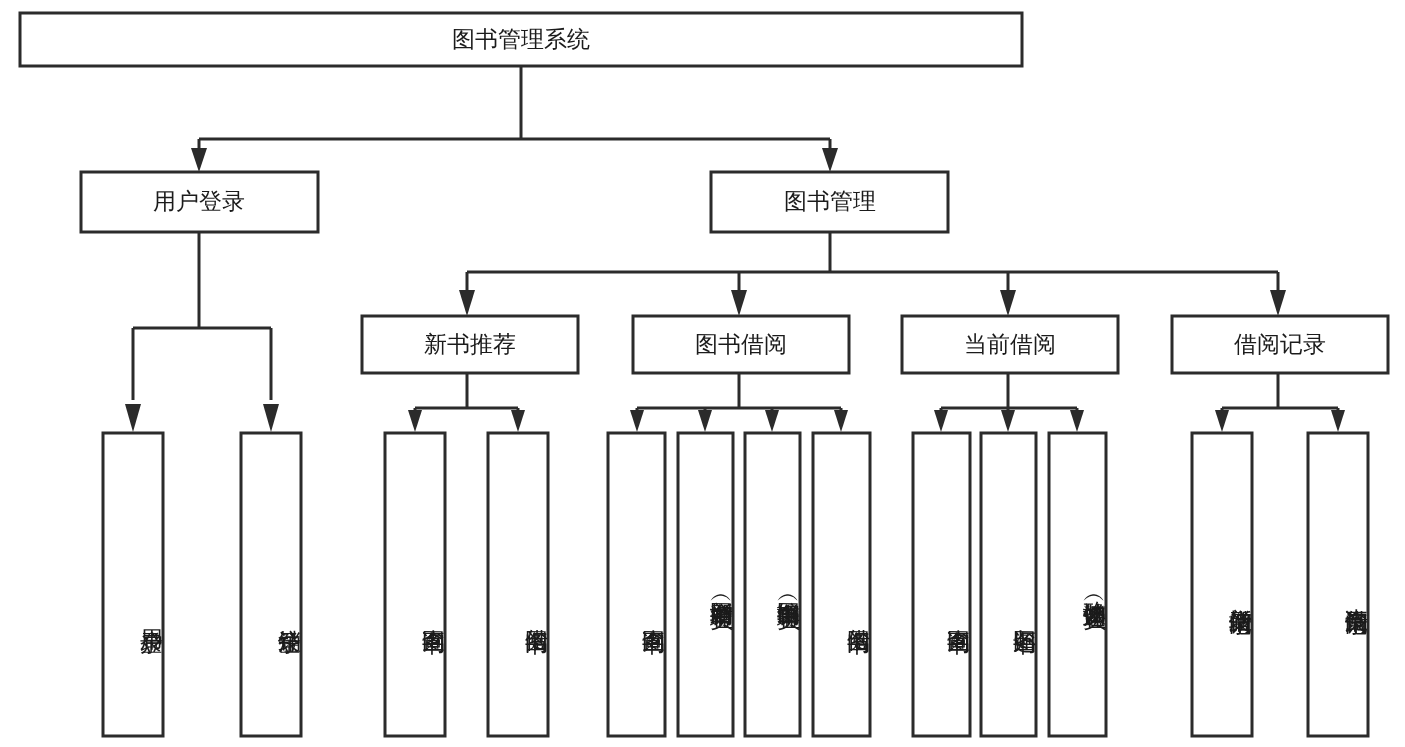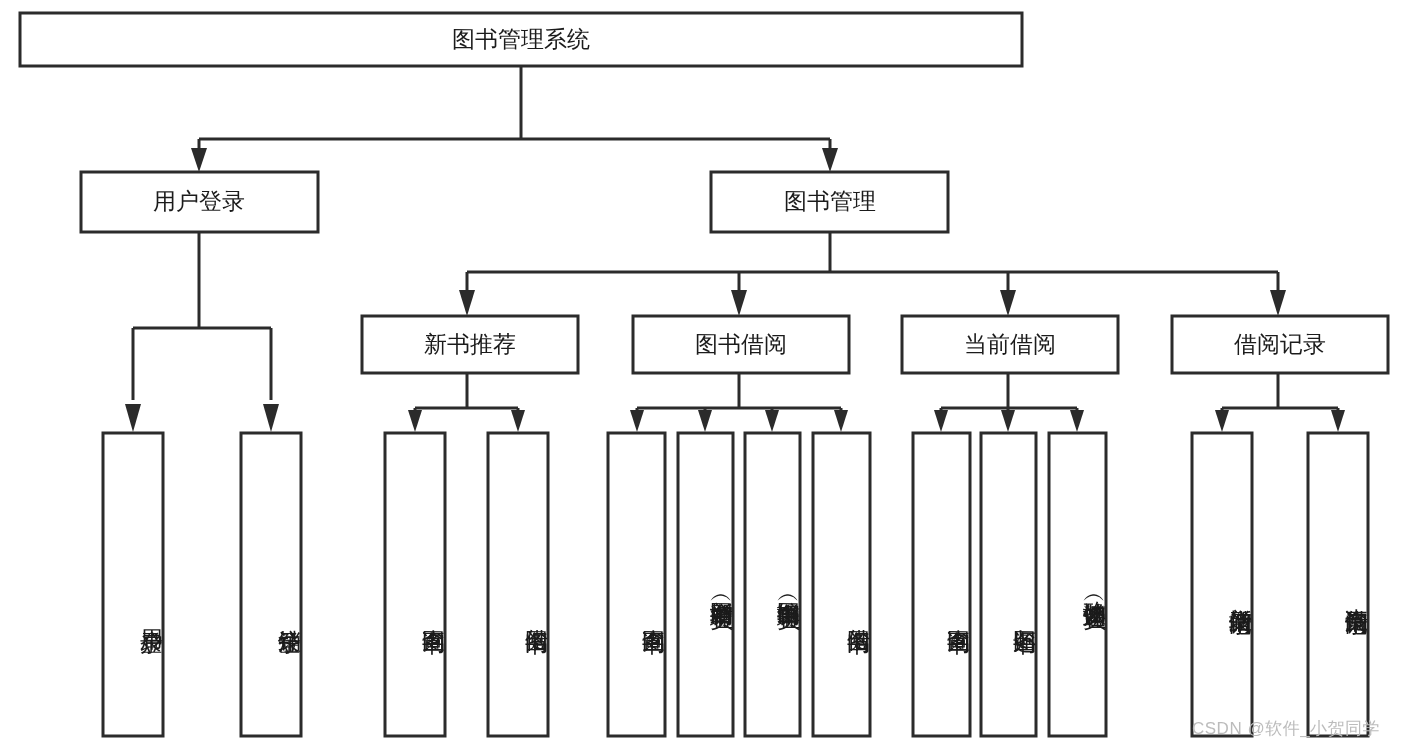--- a/index.html
+++ b/index.html
@@ -193,15 +193,14 @@
   <div class="node-label-v" style="left:745px; top:440px; width:55px; height:295px;">编辑图书（管理员）</div>
   <div class="node-label-v" style="left:813px; top:493px; width:57px; height:240px;">借阅图书</div>
 
   <div class="node-label-v" style="left:913px; top:493px; width:57px; height:240px;">查询图书</div>
   <div class="node-label-v" style="left:981px; top:493px; width:55px; height:240px;">归还图书</div>
   <div class="node-label-v" style="left:1049px; top:440px; width:57px; height:295px;">确认归还（管理员）</div>
 
   <div class="node-label-v" style="left:1192px; top:455px; width:60px; height:275px;">新增借阅记录</div>
   <div class="node-label-v" style="left:1308px; top:455px; width:60px; height:275px;">查询借阅记录</div>
 
-  <div class="watermark" style="left:1192px; top:717px;">CSDN @软件_小贺同学</div>
 
 </div>
 
 </body></html>

